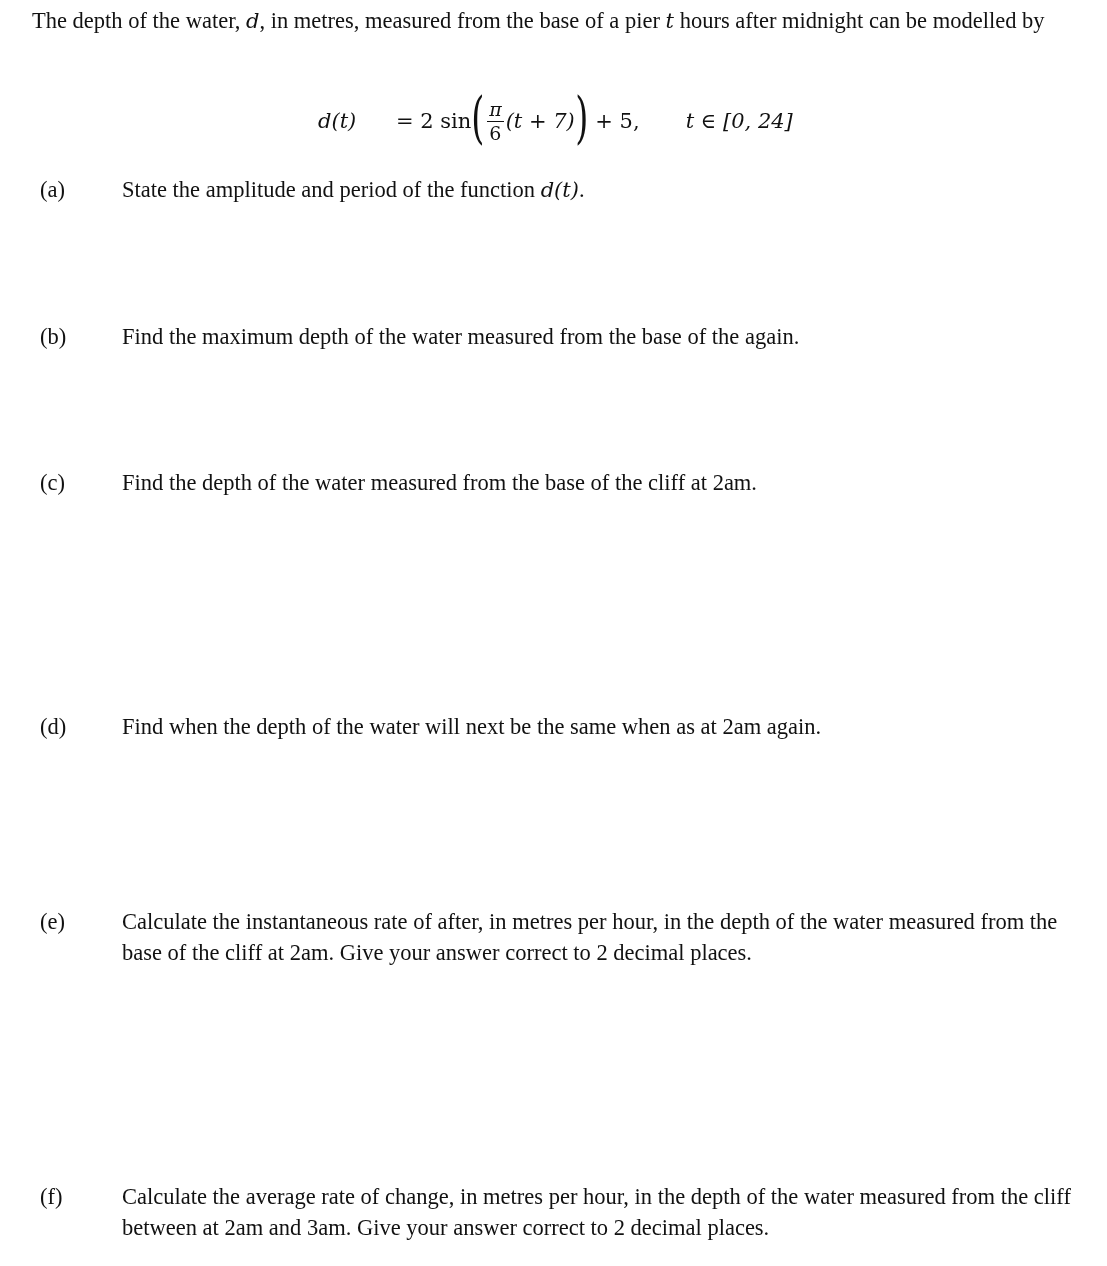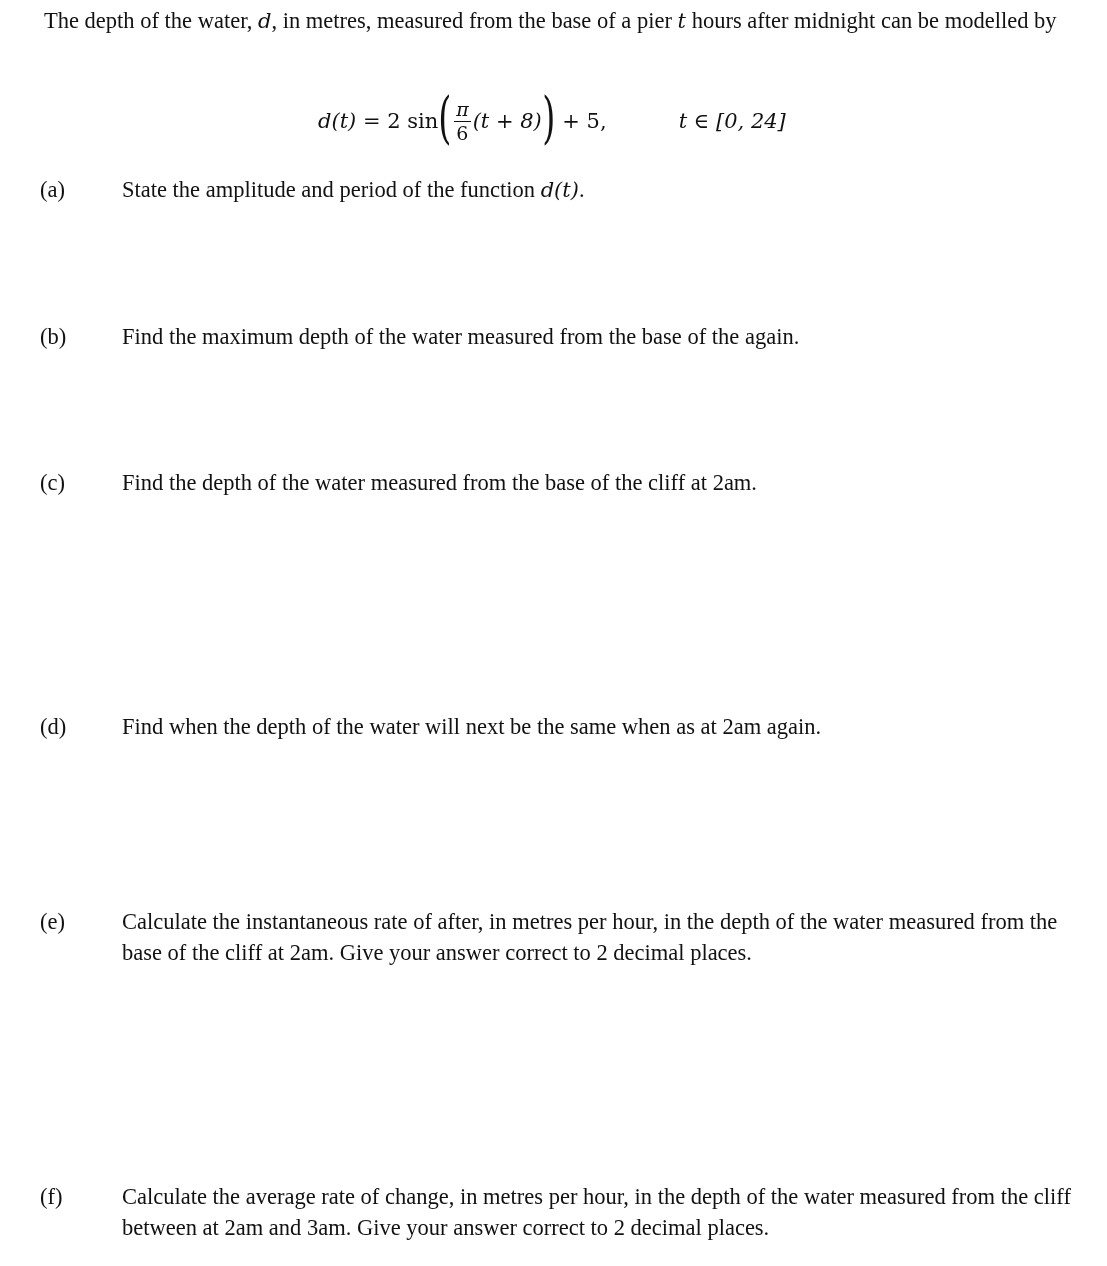--- a/index.html
+++ b/index.html
@@ -11,21 +11,21 @@
       width: 1107px;
       height: 1266px;
       position: relative;
       overflow: hidden;
       font-family: "Liberation Serif", "DejaVu Serif", serif;
       color: #111111;
       font-size: 22px;
     }
     .intro {
       position: absolute;
-      left: 44px;
+      left: 32px;
       top: 6px;
       width: 1040px;
       line-height: 30px;
       font-size: 22.5px;
     }
     .math-i {
       font-style: italic;
       font-family: "DejaVu Serif", serif;
       font-size: 21px;
     }
@@ -61,21 +61,21 @@
     }
     .frac .num {
       font-style: italic;
       padding: 0 2px 2px 2px;
       border-bottom: 1.3px solid #111;
     }
     .frac .den {
       padding-top: 2px;
     }
     .eq-domain {
-      margin-left: 72px;
+      margin-left: 46px;
       text-align: center;
     }
     .part {
       position: absolute;
       left: 40px;
       width: 1060px;
       font-size: 22.5px;
       line-height: 31px;
     }
     .part-label {
@@ -94,27 +94,27 @@
   </style>
 </head>
 <body>
 
 <div class="intro">
   <span>The depth of the water, </span><span class="math-i">d</span><span>, in metres, measured from the base of a pier </span><span class="math-i">t</span><span> hours after midnight can be modelled by</span>
 </div>
 
 <div class="equation">
   <span class="eq-italic">d(t)</span>
-  <span style="white-space:pre;"> = 2 sin</span>
+  <span style="white-space:pre;margin-left:33px;"> = 2 sin</span>
   <span class="paren-big">(</span>
   <span class="frac">
     <span class="num">π</span>
     <span class="den">6</span>
   </span>
-  <span class="eq-italic">(t + 8)</span>
+  <span class="eq-italic">(t + 7)</span>
   <span class="paren-big">)</span>
   <span style="white-space:pre;"> + 5,</span>
   <span class="eq-domain eq-italic">t ∈ [0, 24]</span>
 </div>
 
 <div class="part" style="top:174px;">
   <span class="part-label">(a)</span>
   <span class="part-text"><span>State the amplitude and period of the function </span><span class="math-i">d(t)</span><span>.</span></span>
 </div>
 

